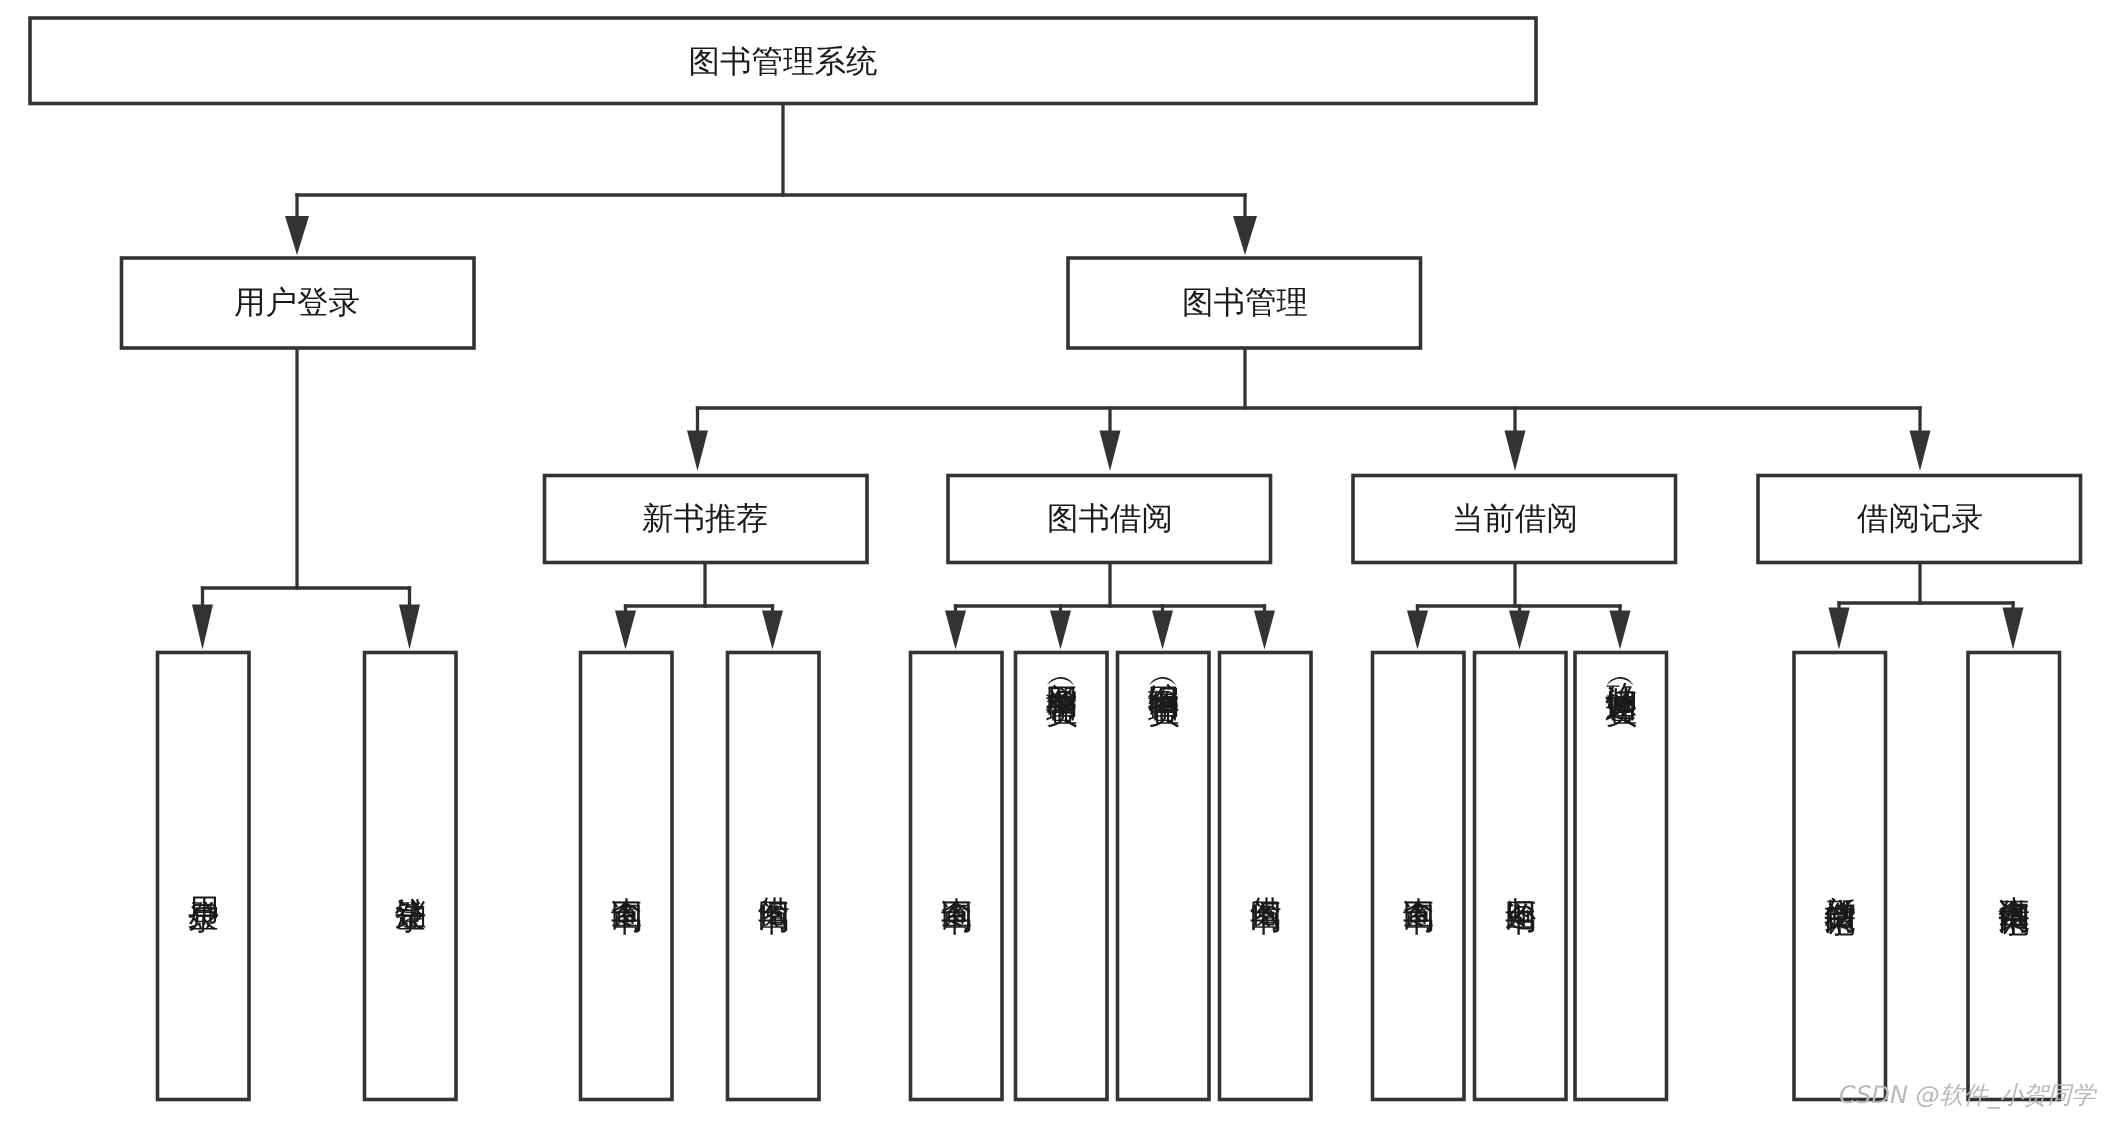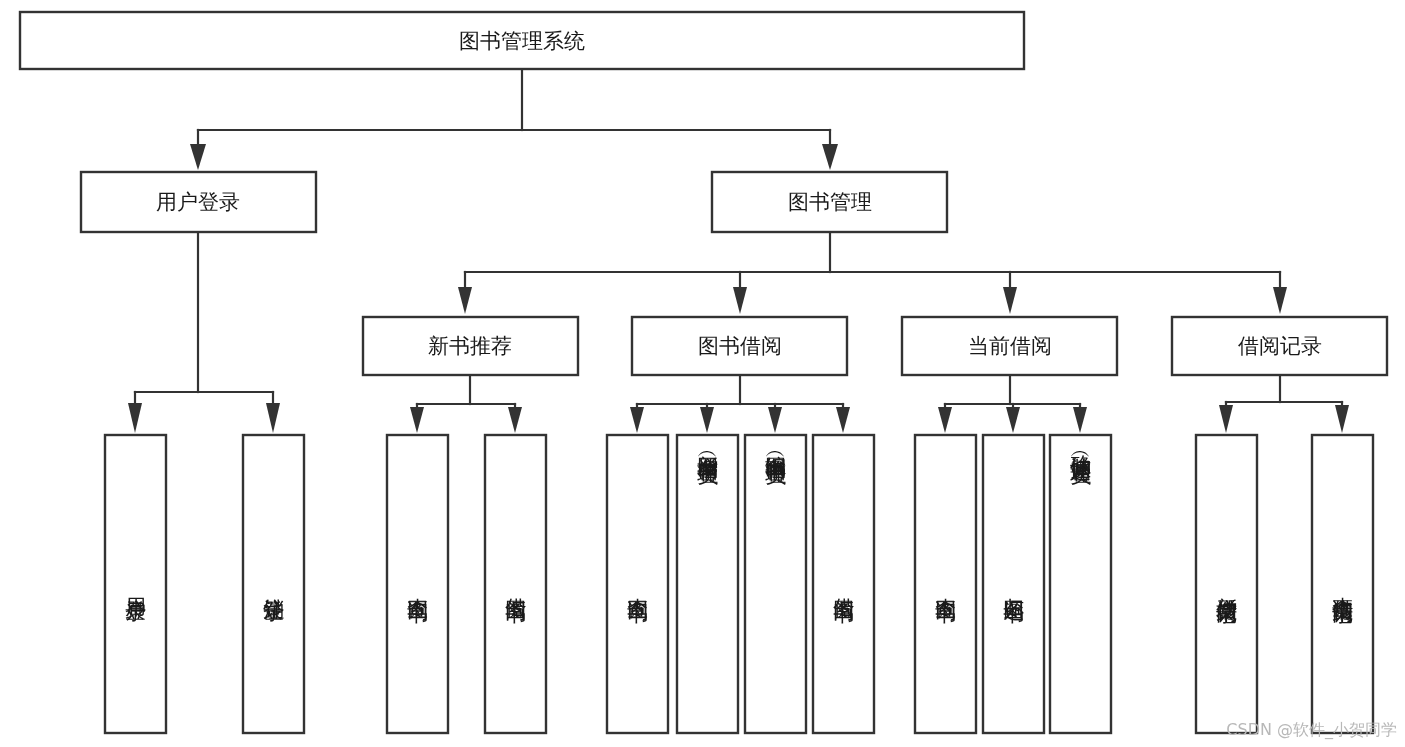--- a/index.html
+++ b/index.html
@@ -68,20 +68,21 @@
   }
   .watermark {
     position: absolute;
     right: 8px;
     bottom: 6px;
     font-family: "DejaVu Sans", "Liberation Sans", sans-serif;
     font-size: 16px;
     color: #b8b8b8;
     white-space: nowrap;
     user-select: none;
+    font-style: italic;
   }
 </style>
 </head>
 <body>
 
 <div id="diagram-root">
 
   <svg id="tree-svg" viewBox="0 0 1405 747">
 
     <g>

